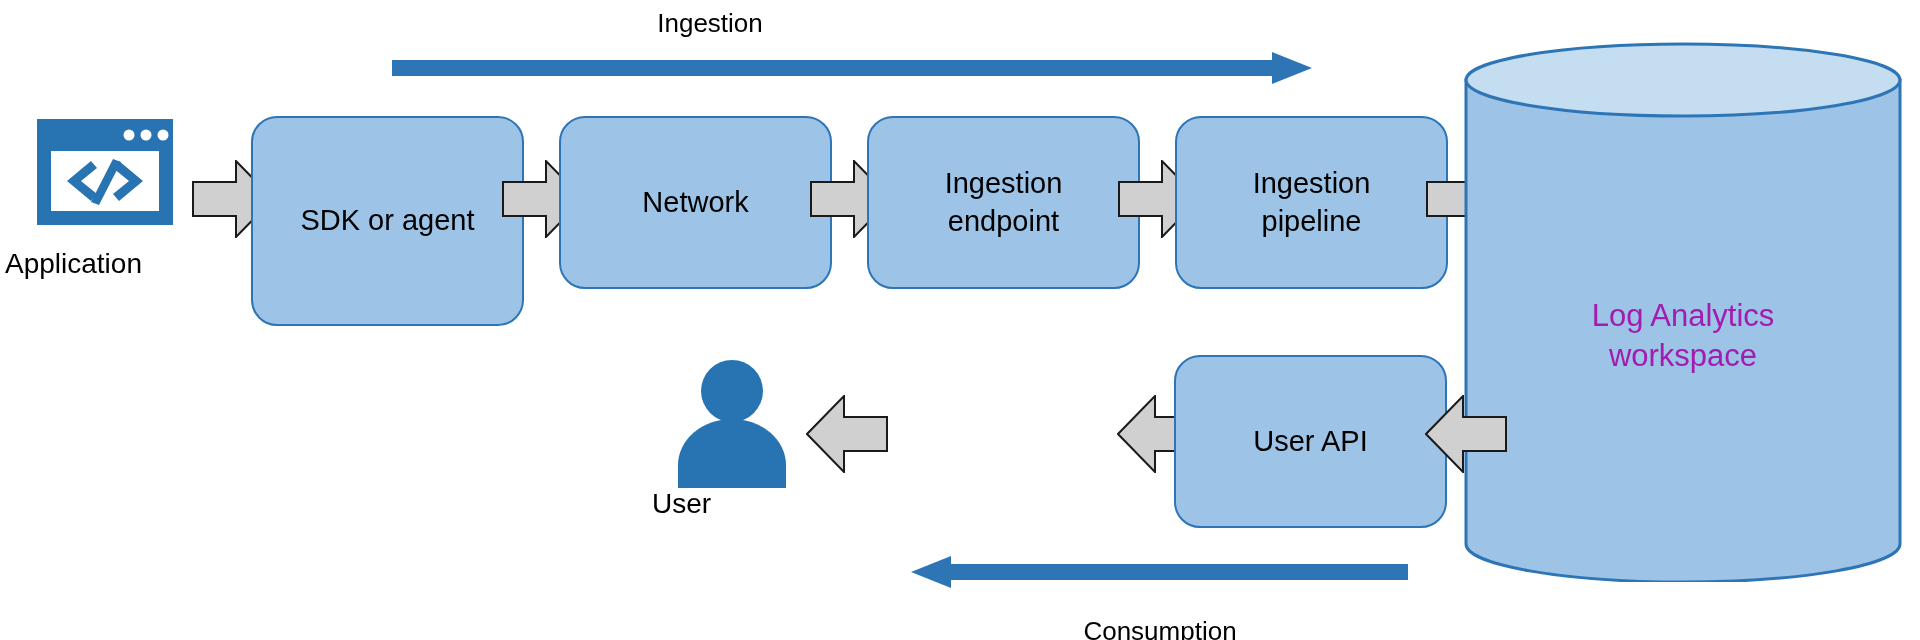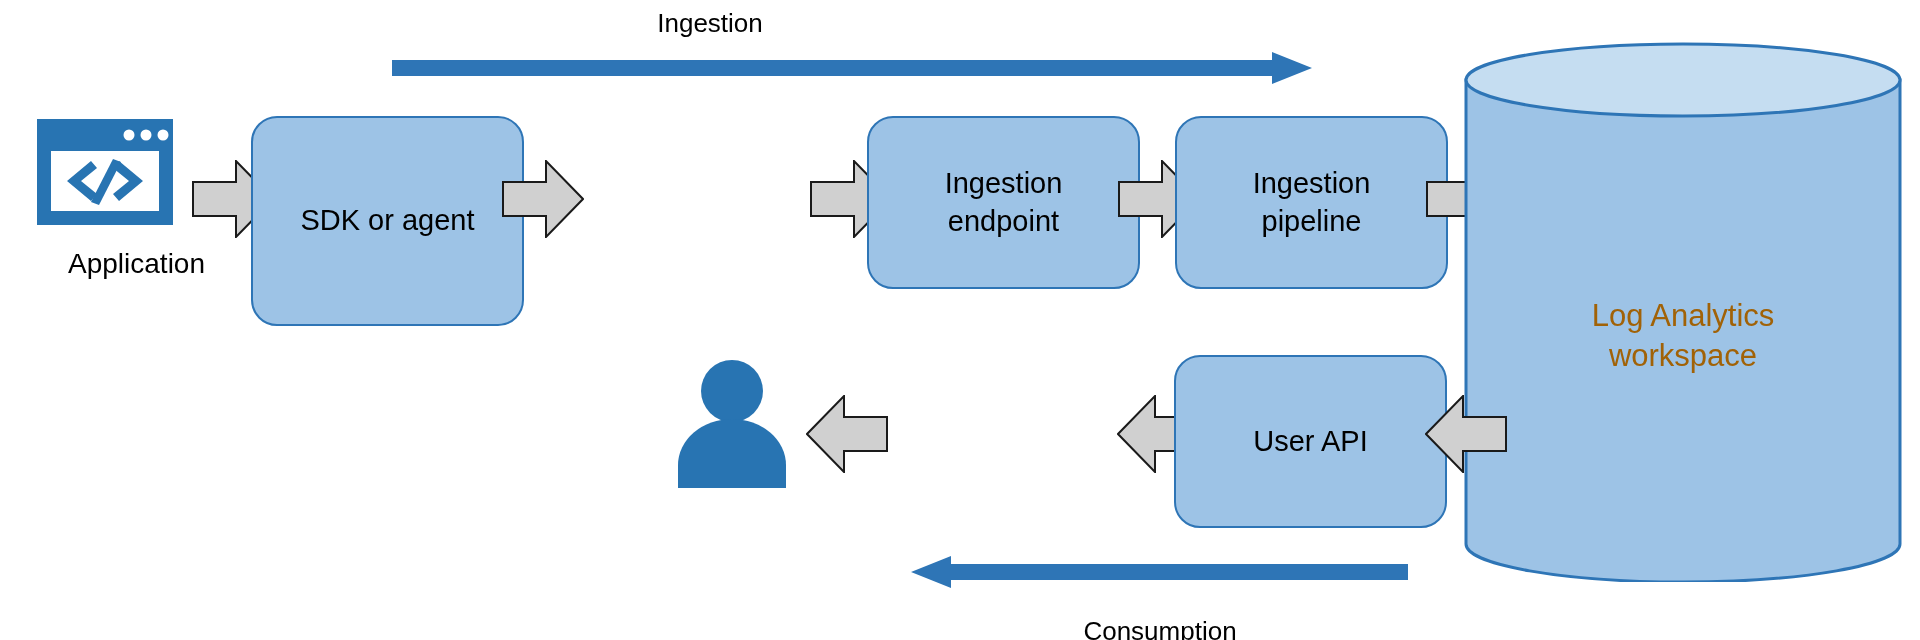--- a/index.html
+++ b/index.html
@@ -56,31 +56,31 @@
   }
 
   
   #cylinder { position: absolute; }
   #cylinder svg { display: block; }
   .cyl-label {
     position: absolute;
     font-size: 31px;
     line-height: 1.3;
     text-align: center;
-    color: #a16207;
+    color: #a21caf;
     white-space: pre-line;
   }
 
   
   .icon-wrap { position: absolute; }
   .icon-wrap svg { display: block; }
   .icon-caption {
     position: absolute;
     font-size: 28px;
-    text-align: right;
+    text-align: left;
     color: #000000;
     white-space: nowrap;
   }
 </style>
 </head>
 <body>
 
 <div id="stage">
 
   <div class="flowlabel" style="left:560px; top:8px; width:300px;">Ingestion</div>
@@ -114,20 +114,23 @@
   <div class="pbox" style="left:251px; top:116px; width:273px; height:210px;">
     <span class="plabel">SDK or agent</span>
   </div>
 
   <div class="garrow" style="left:502px; top:160px;">
     <svg width="82" height="78" viewBox="0 0 82 78">
       <path d="M1 22 L44 22 L44 1 L81 39 L44 77 L44 56 L1 56 Z" fill="#D0D0D0" stroke="#1A1A1A" stroke-width="2" stroke-linejoin="miter"></path>
     </svg>
   </div>
 
+  <div class="pbox" style="left:559px; top:116px; width:273px; height:173px;">
+    <span class="plabel">Network</span>
+  </div>
 
   <div class="garrow" style="left:810px; top:160px;">
     <svg width="82" height="78" viewBox="0 0 82 78">
       <path d="M1 22 L44 22 L44 1 L81 39 L44 77 L44 56 L1 56 Z" fill="#D0D0D0" stroke="#1A1A1A" stroke-width="2" stroke-linejoin="miter"></path>
     </svg>
   </div>
 
   <div class="pbox" style="left:867px; top:116px; width:273px; height:173px;">
     <span class="plabel">Ingestion
 endpoint</span>
@@ -158,20 +161,21 @@
   </div>
   <div class="cyl-label" style="left:1513px; top:296px; width:340px;">Log Analytics
 workspace</div>
 
   <div class="icon-wrap" style="left:672px; top:358px;">
     <svg width="120" height="130" viewBox="0 0 120 130">
       <circle cx="60" cy="33" r="31" fill="#2874B2"></circle>
       <path d="M6 130 L6 107 A54 46 0 0 1 114 107 L114 130 Z" fill="#2874B2"></path>
     </svg>
   </div>
+  <div class="icon-caption" style="left:652px; top:488px; width:160px;">User</div>
 
   <div class="garrow" style="left:806px; top:395px;">
     <svg width="82" height="78" viewBox="0 0 82 78">
       <path d="M81 22 L38 22 L38 1 L1 39 L38 77 L38 56 L81 56 Z" fill="#D0D0D0" stroke="#1A1A1A" stroke-width="2" stroke-linejoin="miter"></path>
     </svg>
   </div>
 
 
   <div class="garrow" style="left:1117px; top:395px;">
     <svg width="82" height="78" viewBox="0 0 82 78">

